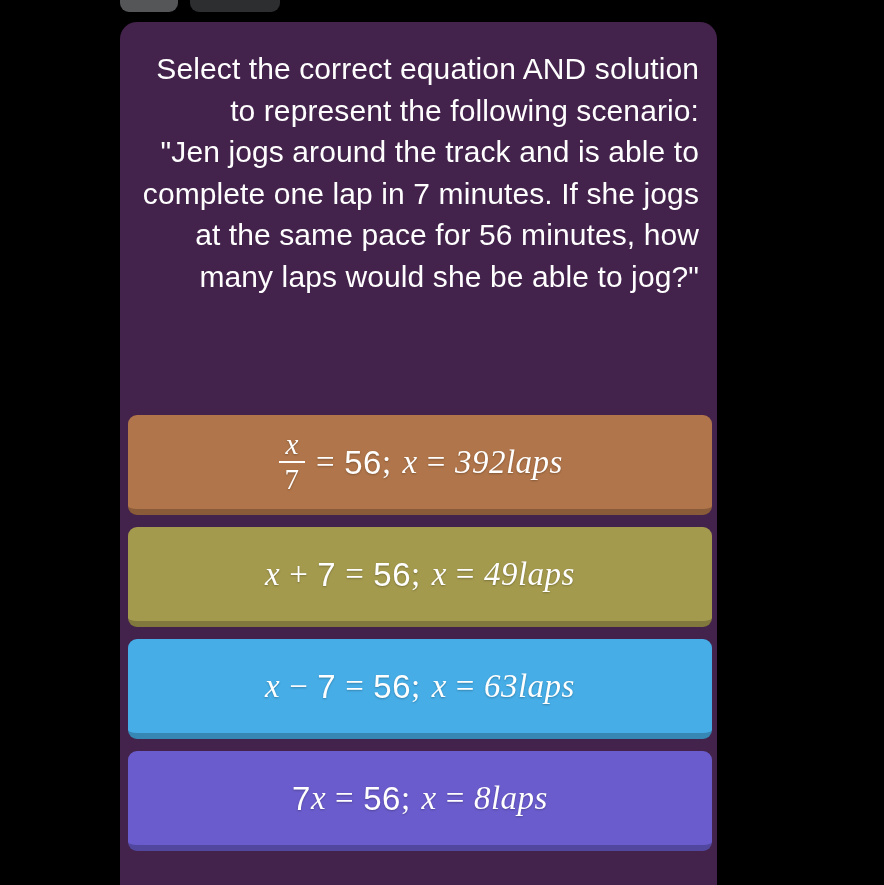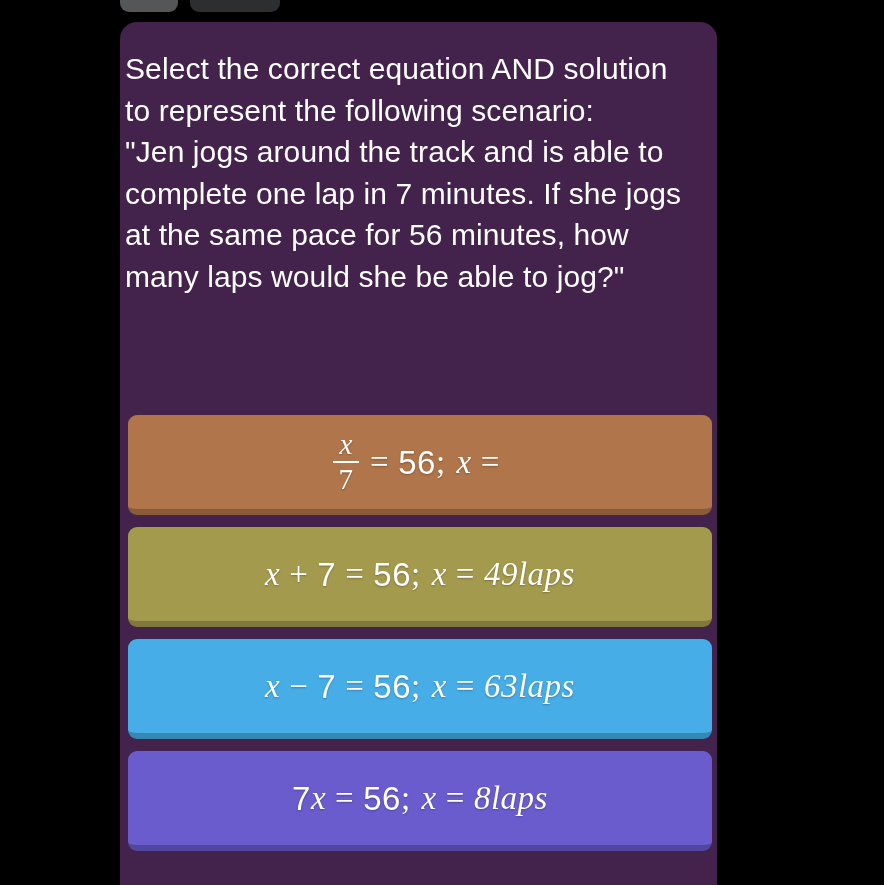--- a/index.html
+++ b/index.html
@@ -47,21 +47,21 @@
     width: 597px;
     height: 863px;
     background: #43224b;
     border-radius: 17px 17px 0 0;
     box-sizing: border-box;
     overflow: hidden;
   }
 
   .question-block {
     padding: 26px 18px 0 5px;
-    text-align: left;
+    text-align: right;
     color: #ffffff;
   }
   .question-title {
     font-size: 30px;
     line-height: 41.5px;
     font-weight: 400;
     letter-spacing: 0.1px;
     margin: 0;
     white-space: pre-line;
   }
@@ -148,20 +148,21 @@
         <span class="mfrac">
           <span class="num">x</span>
           <span class="bar"></span>
           <span class="den">7</span>
         </span>
         <span class="mop">=</span>
         <span class="mnum">56</span>
         <span class="msemi">;</span>
         <span class="mvar">x</span>
         <span class="mop">=</span>
+        <span class="mvar">392laps</span>
       </div>
     </div>
 
     <div class="option" id="opt-b" style="background: rgb(164, 154, 78);">
       <div class="option-text">
         <span class="mvar">x</span>
         <span class="mop">+</span>
         <span class="mnum">7</span>
         <span class="mop">=</span>
         <span class="mnum">56</span>

